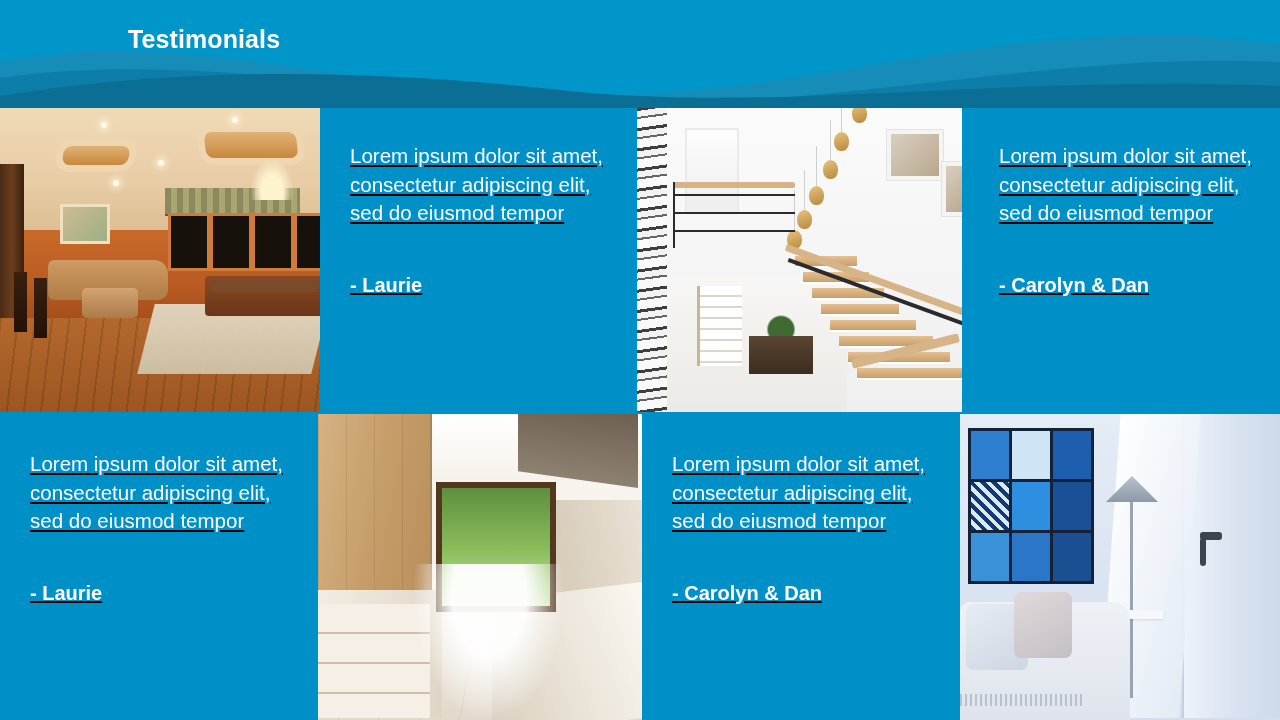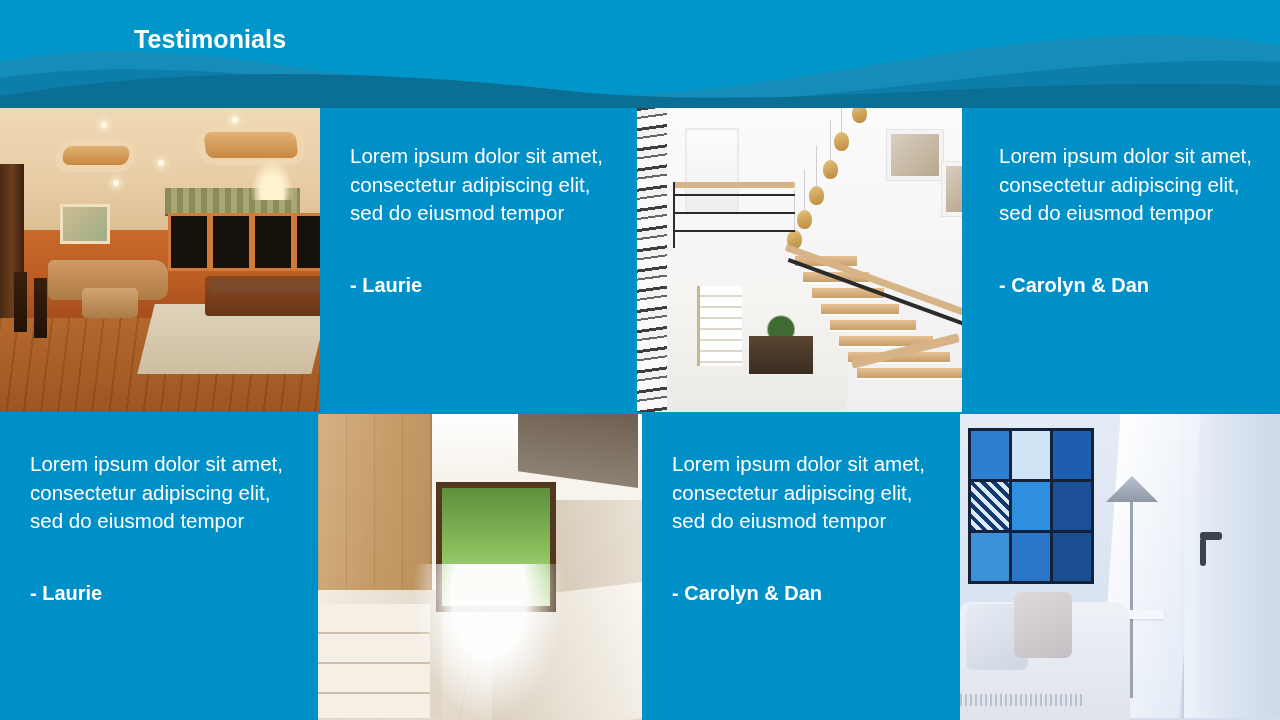--- a/index.html
+++ b/index.html
@@ -11,21 +11,21 @@
   }
   .slide{position:absolute;inset:0;width:1280px;height:720px;}
 
   
   .header{
     position:absolute;left:0;top:0;width:1280px;height:108px;
     background:#0096c9;overflow:hidden;
   }
   .header svg{position:absolute;left:0;top:0;width:1280px;height:108px;display:block;}
   .title{
-    position:absolute;left:134px;top:25px;
+    position:absolute;left:128px;top:25px;
     font-size:25px;font-weight:bold;color:#ffffff;
     letter-spacing:.1px;z-index:5;white-space:nowrap;
   }
 
   
   .grid{
     position:absolute;left:0;top:108px;width:1280px;height:612px;
   }
   .cell{position:absolute;overflow:hidden;}
 
@@ -39,21 +39,21 @@
   .c-img-b{left:637px;width:325px;}
   .c-txt-b{left:962px;width:318px;}
 
   .c-txt-c{left:0;width:318px;}
   .c-img-c{left:318px;width:324px;}
   .c-txt-d{left:642px;width:318px;}
   .c-img-d{left:960px;width:320px;}
 
   .txt{background:#0090c8;}
   .txt-inner{
-    position:absolute;left:30px;right:18px;top:34px;
+    position:absolute;left:30px;right:18px;top:34px;text-decoration:underline;
   }
   .quote{
     color:#ffffff;font-size:20.5px;line-height:28.5px;
     font-weight:400;
   }
   .attrib{
     color:#ffffff;font-size:20px;font-weight:bold;
     margin-top:46px;
   }
 

